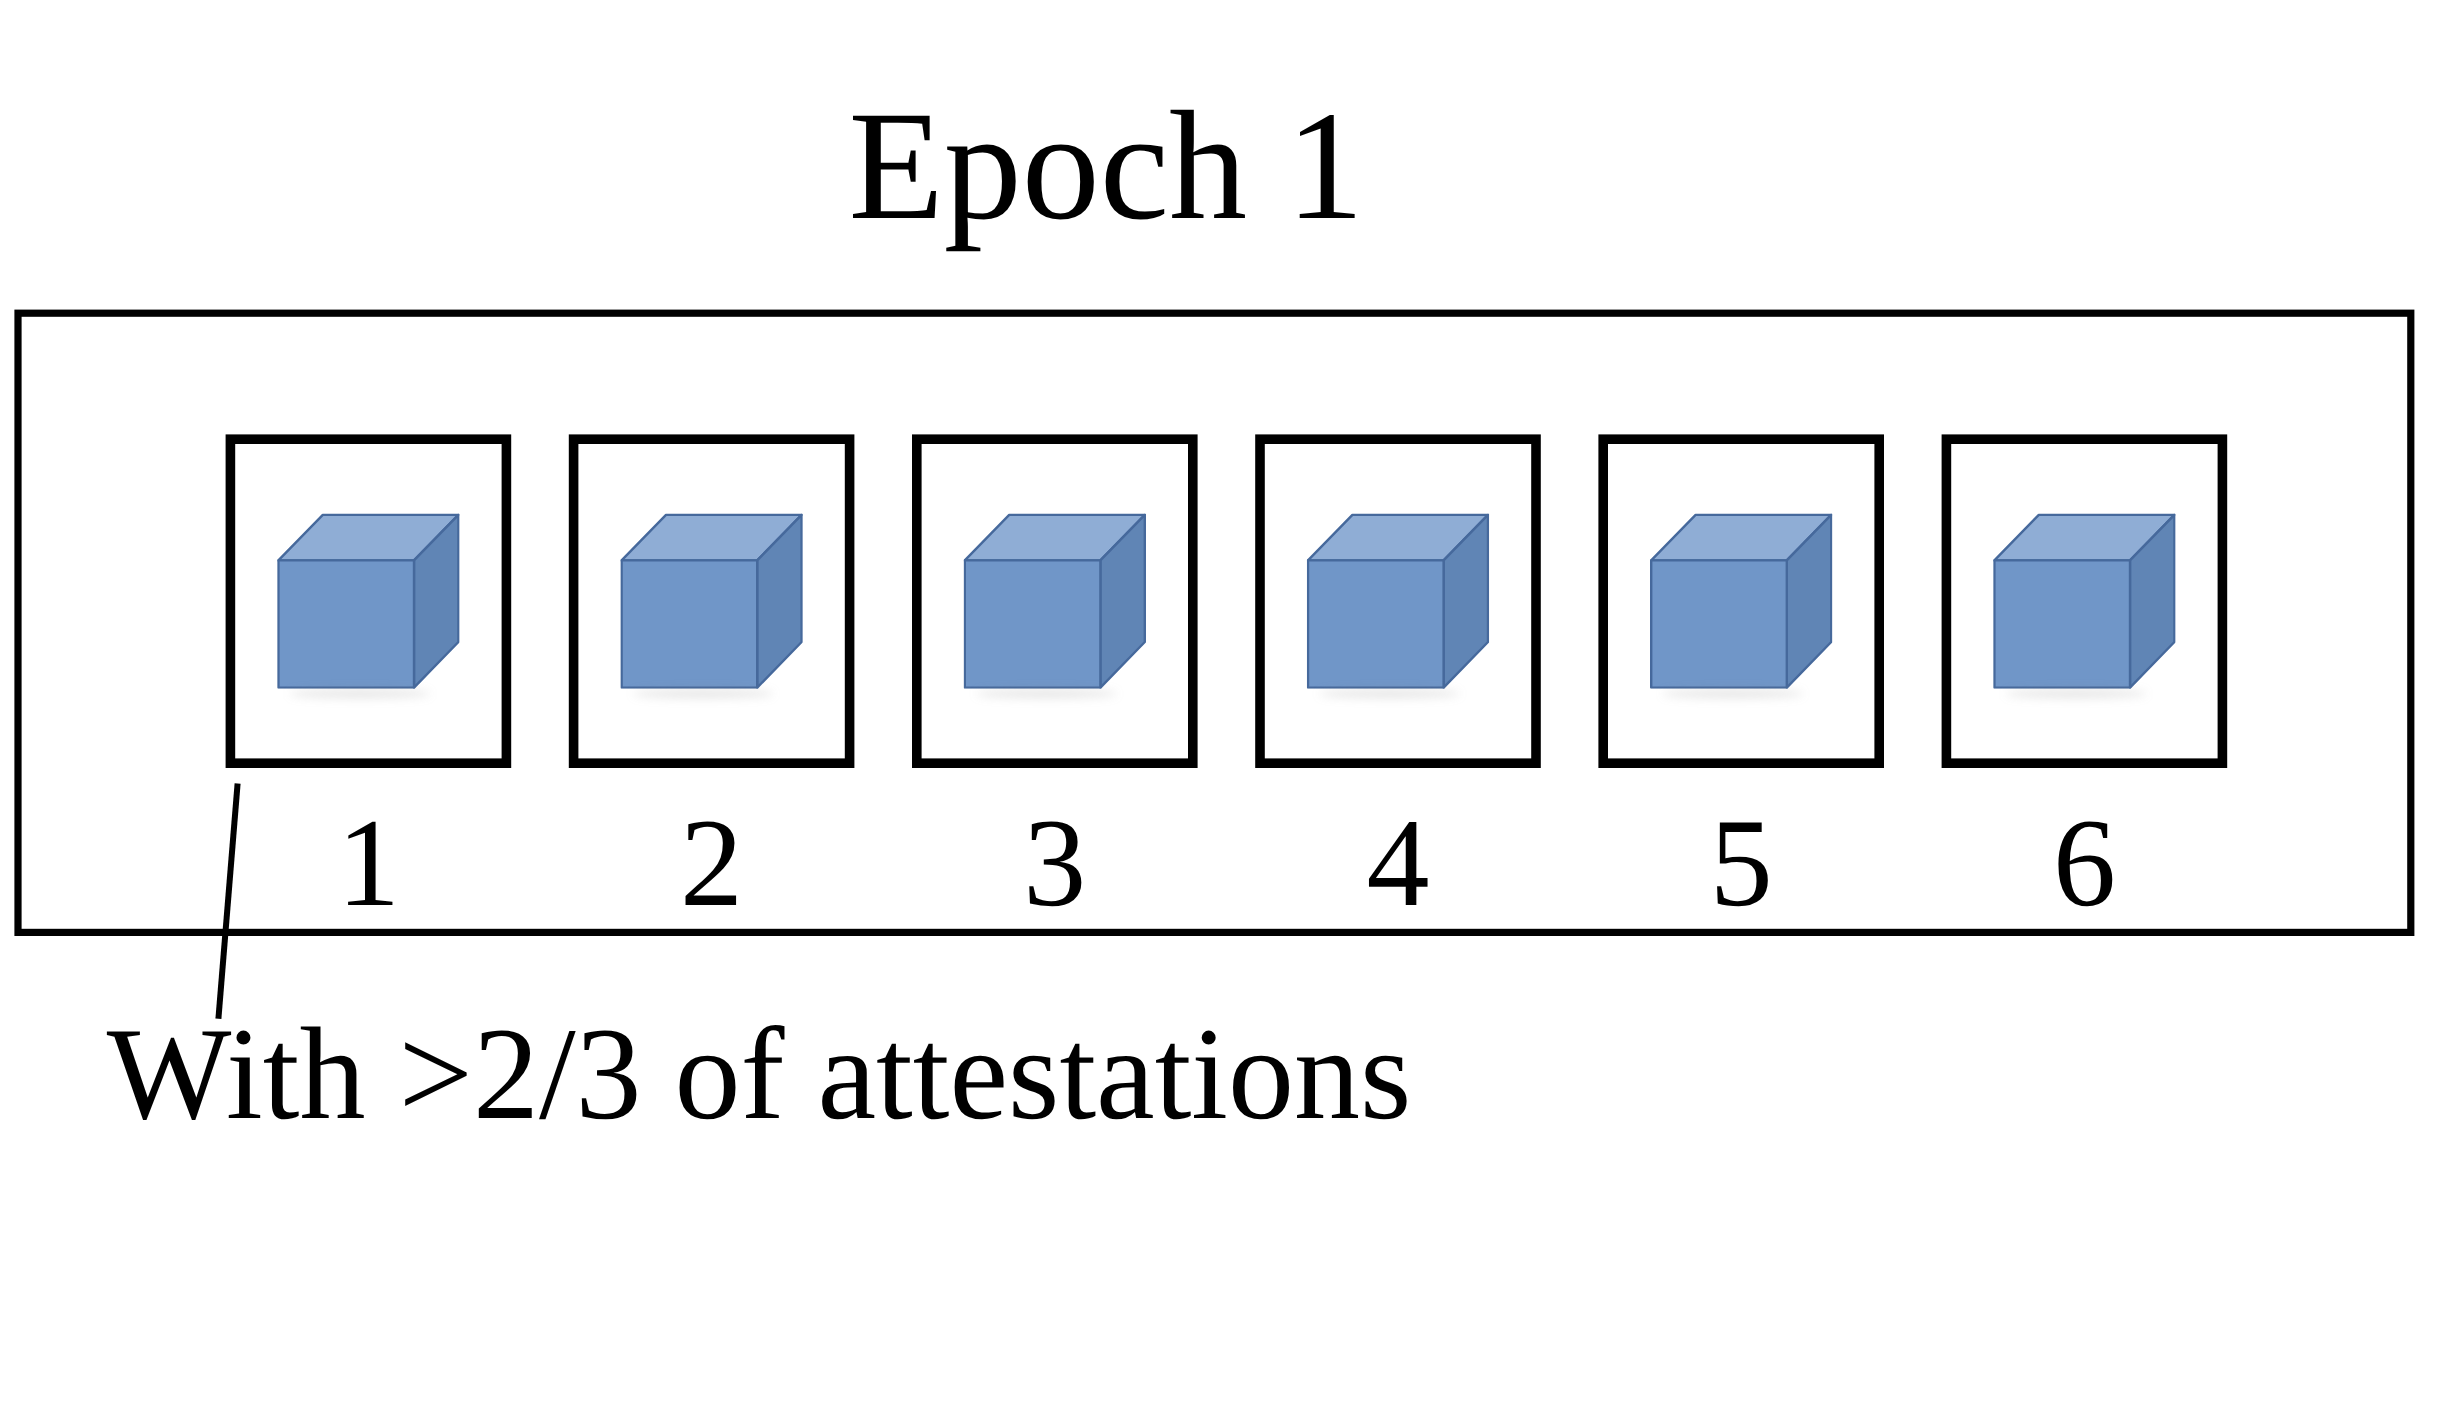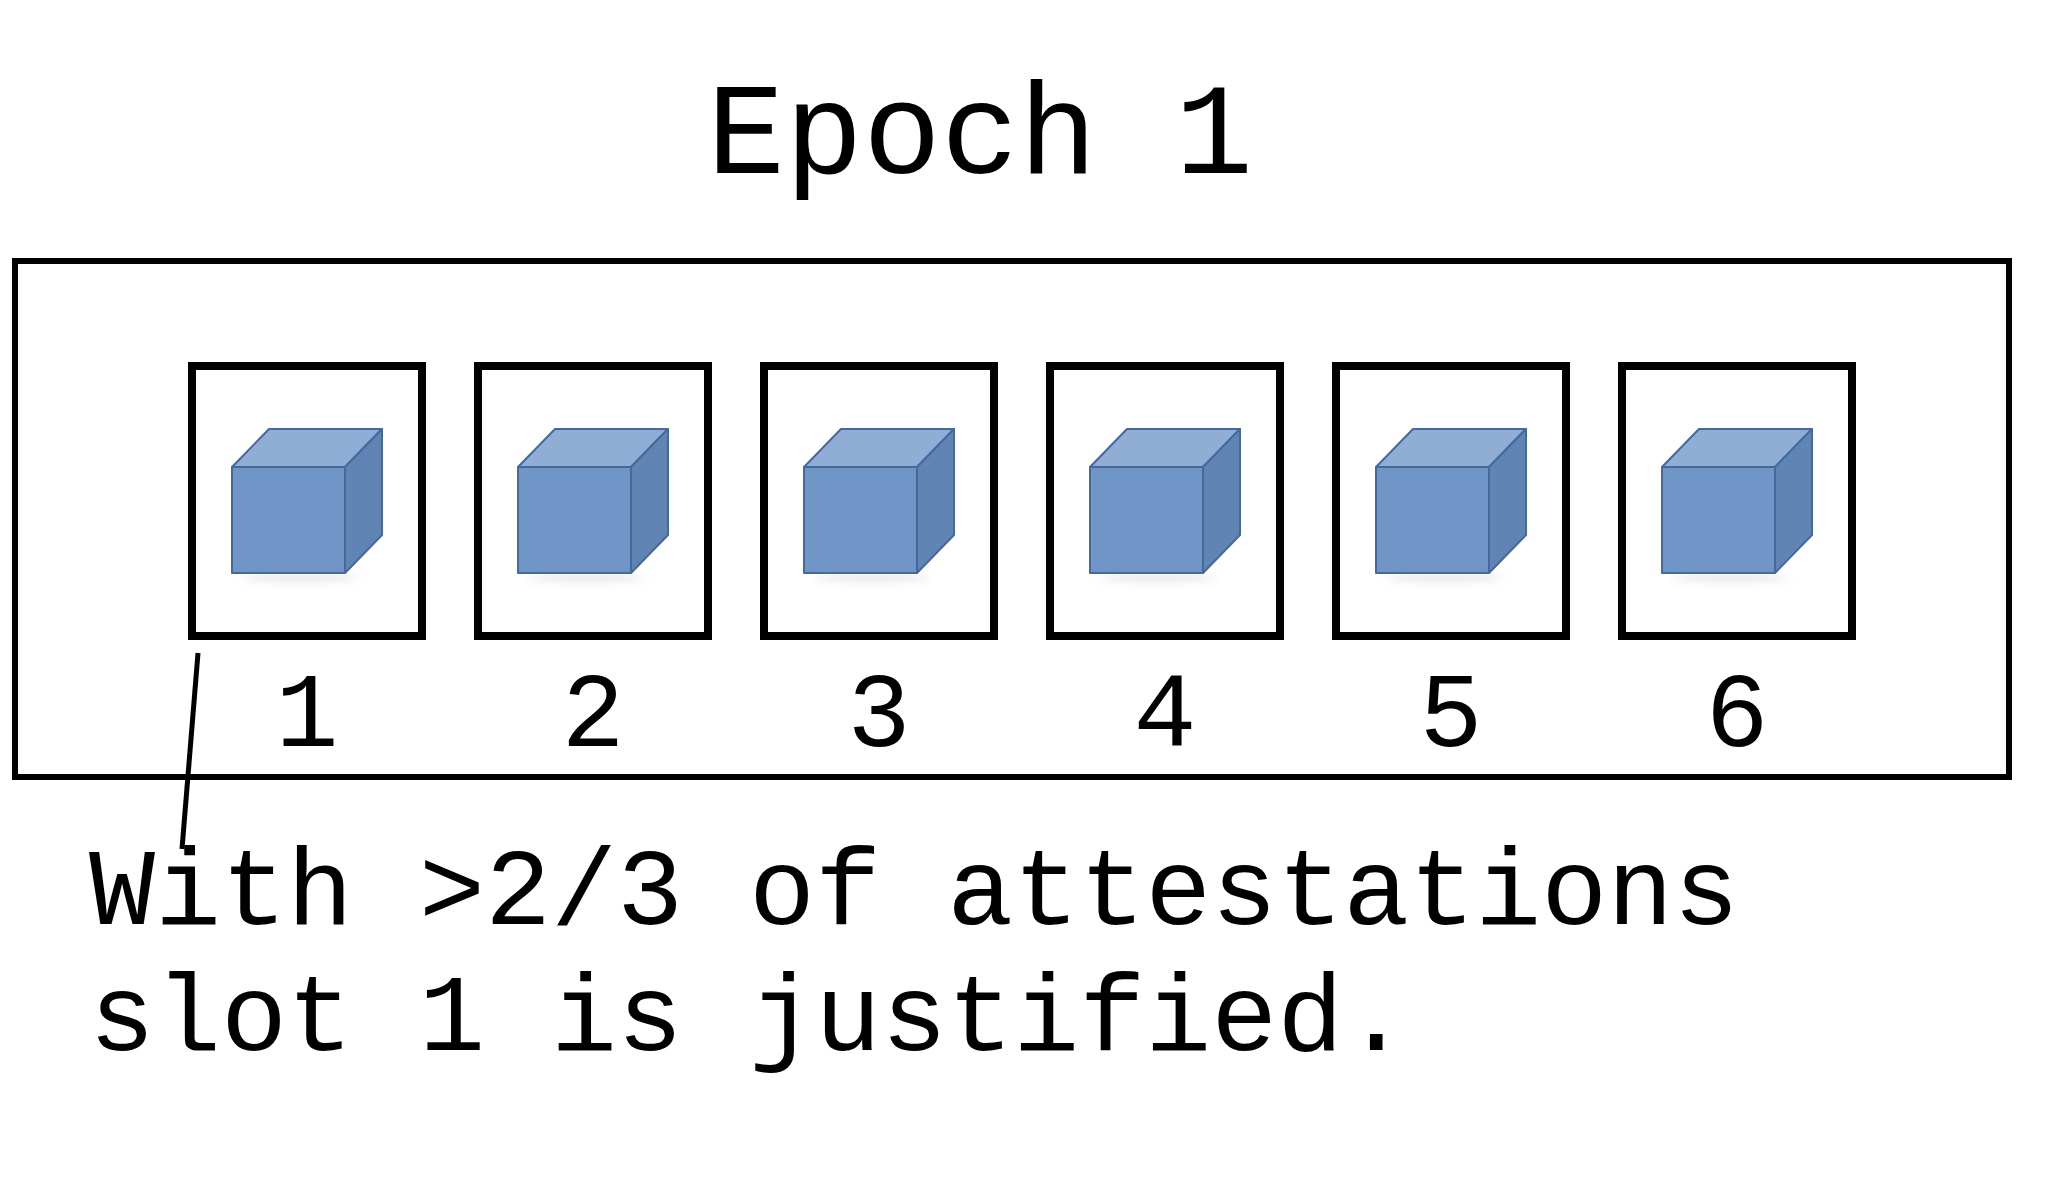--- a/index.html
+++ b/index.html
@@ -5,21 +5,21 @@
   html, body {
     margin: 0;
     padding: 0;
     background: var(--background, #FFFFFF);
   }
   .canvas {
     position: relative;
     width: 2048px;
     height: 1187px;
     background: var(--background, #FFFFFF);
-    font-family: Liberation Mono, monospace;
+    font-family: Liberation Serif, serif;
     color: var(--text, #000000);
     overflow: hidden;
   }
 
   
   .title {
     position: absolute;
     left: 707px;
     top: 64px;
     font-size: 130px;
@@ -214,16 +214,15 @@
 
     </div>
   </div>
 
   <svg class="leader-line-svg">
     <line x1="24" y1="5" x2="8" y2="201"></line>
   </svg>
 
   <div class="annotation">
     <div>With &gt;2/3 of attestations</div>
-    <div>slot 1 is justified.</div>
   </div>
 
 </div>
 
 </body></html>

